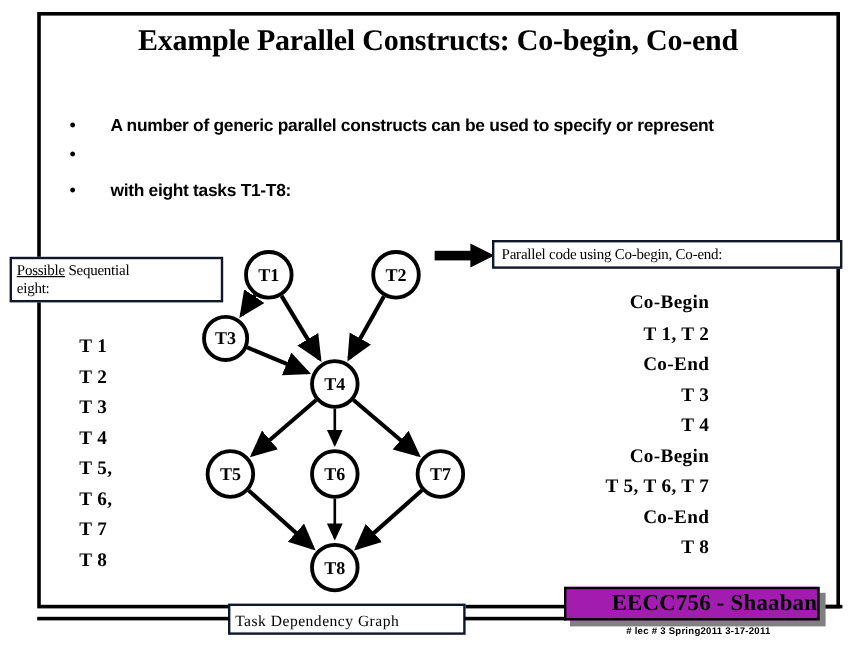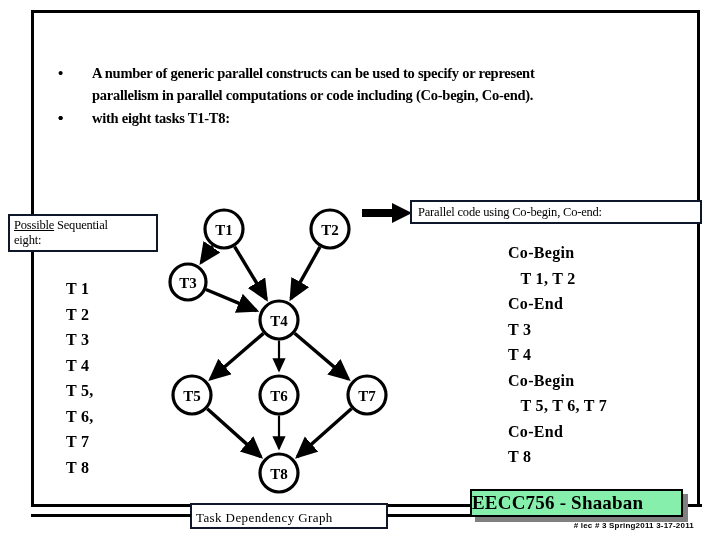--- a/index.html
+++ b/index.html
@@ -57,44 +57,45 @@
     position: absolute;
     left: 12px;
     top: 0px;
     font-size: 15px;
     font-weight: bold;
     line-height: 21px;
   }
   .bullet-text {
     display: block;
     margin-left: 46px;
-    font-family: Liberation Serif, serif;
+    font-family: Liberation Sans, sans-serif;
     font-weight: bold;
     font-size: 14.5px;
     line-height: 21.5px;
     letter-spacing: -0.25px;
+    margin-top: 32px;
   }
   .u { text-decoration: underline; }
 
   
   .callout {
     position: absolute;
     background: #ffffff;
     border: 2px solid #0f172a;
     box-sizing: border-box;
     font-family: "Liberation Serif", "DejaVu Serif", serif;
     font-size: 12.5px;
     line-height: 15px;
     letter-spacing: -0.2px;
     padding: 2px 4px;
   }
   #seq-label {
     left: 8px;
     top: 214px;
-    width: 150px;
+    width: 178px;
     height: 38px;
   }
   #par-label {
     left: 410px;
     top: 200px;
     width: 292px;
     height: 24px;
     padding-top: 3px;
     padding-left: 6px;
     white-space: nowrap;
@@ -114,21 +115,21 @@
   .code-list {
     position: absolute;
     font-family: "Liberation Serif", "DejaVu Serif", serif;
     font-weight: bold;
     font-size: 16px;
     line-height: 25.5px;
     letter-spacing: 0.3px;
     white-space: pre;
   }
   #seq-code { left: 66px; top: 276px; }
-  #par-code { left: 508px; top: 240px; }
+  #par-code { left: 492px; top: 240px; text-align: right; }
 
   
   #flow-arrow { position: absolute; left: 362px; top: 201px; }
 
   
   #graph { position: absolute; left: 0; top: 0; }
   .node-circle {
     fill: #ffffff;
     stroke: #000000;
     stroke-width: 3.2;
@@ -153,61 +154,61 @@
     width: 213px;
     height: 28px;
     background: #808080;
   }
   #eecc-box {
     position: absolute;
     left: 470px;
     top: 489px;
     width: 213px;
     height: 28px;
-    background: #86efac;
+    background: #a21caf;
     border: 2px solid #000000;
     box-sizing: border-box;
-    text-align: left;
+    text-align: right;
   }
   #eecc-text {
     font-family: "Liberation Serif", "DejaVu Serif", serif;
     font-weight: bold;
     font-size: 19px;
     line-height: 24px;
     letter-spacing: 0.2px;
   }
   #eecc-sub {
     position: absolute;
     left: 470px;
     top: 521px;
     width: 224px;
-    text-align: right;
+    text-align: center;
     font-family: "Liberation Sans", "DejaVu Sans", sans-serif;
     font-weight: bold;
     font-size: 8px;
     letter-spacing: 0.2px;
     white-space: nowrap;
   }
   
   .hrule { position: absolute; background: #000000; height: 3px; }
 </style>
 </head>
 <body>
 
 <div id="slide">
 
   <div id="outer-frame"></div>
 
+  <div id="slide-title">Example Parallel Constructs: Co-begin, Co-end</div>
 
   <div id="bullets">
 
     <div class="bullet-row">
       <span class="bullet-mark">•</span>
       <span class="bullet-text">A number of generic parallel constructs can be used to specify or represent</span>
-      <span class="bullet-text">parallelism in parallel computations or code including (Co-begin, Co-end).</span>
     </div>
 
     <div class="bullet-row">
       <span class="bullet-mark">•</span>
     </div>
 
     <div class="bullet-row">
       <span class="bullet-mark">•</span>
       <span class="bullet-text">with eight tasks T1-T8:</span>
     </div>

